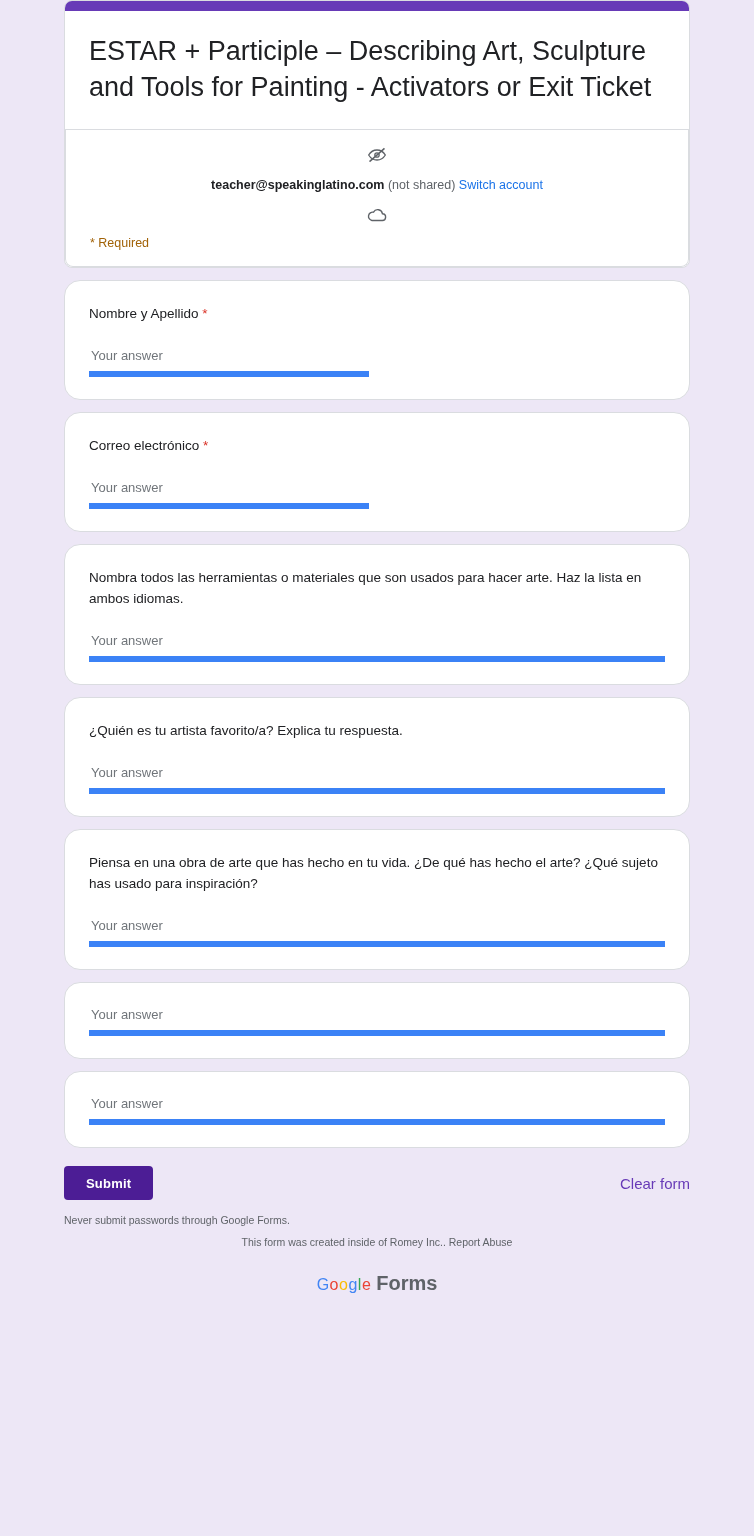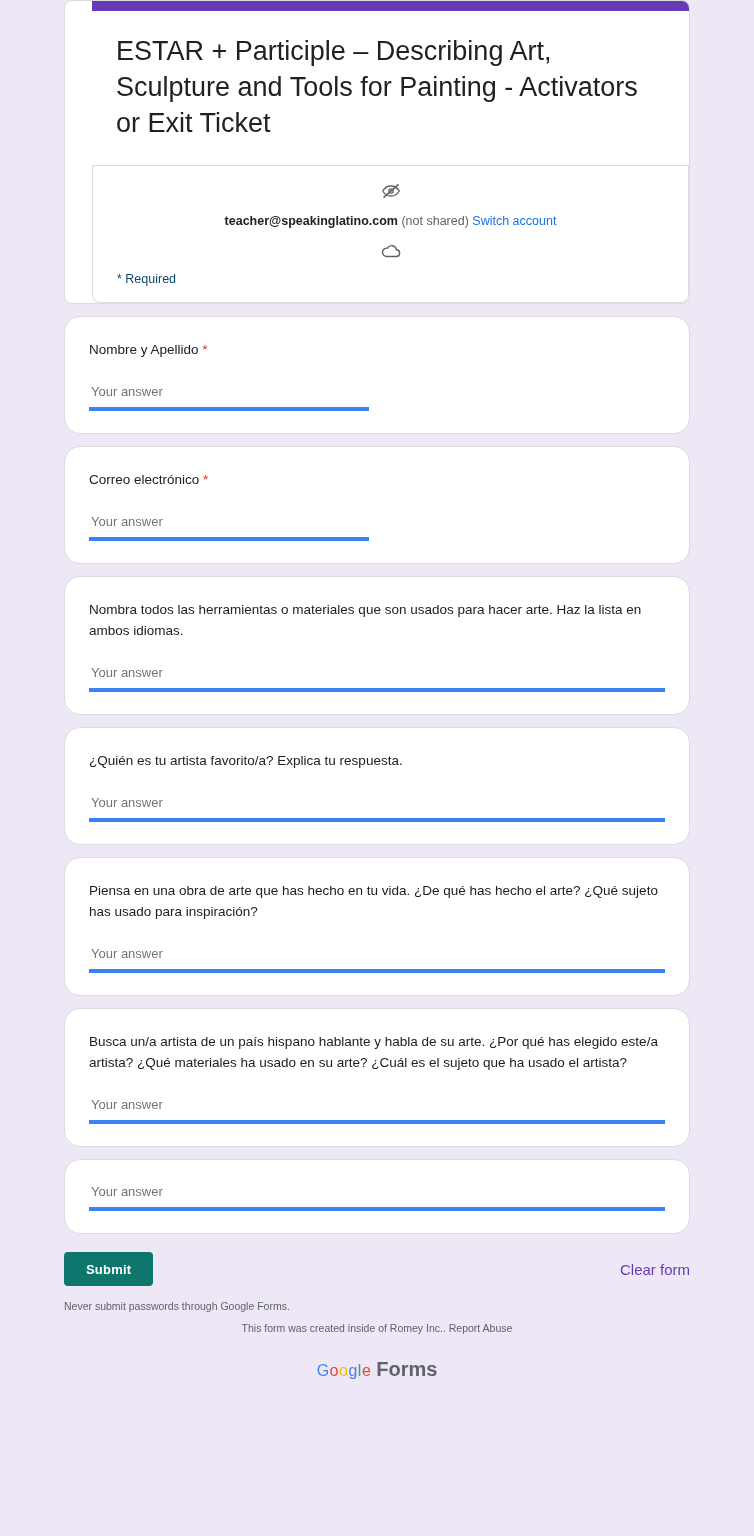--- a/index.html
+++ b/index.html
@@ -47,21 +47,20 @@
     border-top: none;
     border-radius: 0 0 8px 8px;
     padding: 14px 24px 16px 24px;
   }
   .header-wrap {
     border: 1px solid #dadce0;
     border-radius: 8px;
     overflow: hidden;
     background: #fff;
     margin-bottom: 12px;
-    padding-left: 27px;
   }
   .divider {
     height: 1px;
     background: #dadce0;
     width: 100%;
   }
   .account-row {
     display: flex;
     align-items: center;
     gap: 10px;
@@ -75,59 +74,59 @@
   }
   .account-email { font-weight: bold; color: #202124; }
   .account-note { color: #5f6368; }
   .switch-link { color: #1a73e8; text-decoration: none; cursor: pointer; }
   .eye-icon, .cloud-icon {
     width: 22px; height: 22px;
     display: inline-flex; align-items: center; justify-content: center;
     color: #5f6368;
   }
   .required-note {
-    color: #0c4a6e;
+    color: #a16207;
     font-size: 12.5px;
     margin-top: 10px;
   }
   
   .q-card {
     padding: 22px 24px 22px 24px;
   }
   .q-title {
     font-size: 13.5px;
     line-height: 21px;
     color: #202124;
     margin: 0 0 22px 0;
   }
   .q-req { color: #d93025; }
   .answer-input {
     width: 100%;
     border: none;
-    border-bottom: 4px solid #3b82f6;
+    border-bottom: 6px solid #3b82f6;
     padding: 0 0 8px 2px;
     font-size: 13px;
     color: #70757a;
     font-family: "Liberation Sans", sans-serif;
     background: transparent;
     outline: none;
   }
   .answer-input::placeholder { color: #70757a; }
   .answer-short { width: 280px; }
   .answer-long { width: 100%; }
   
   .footer-row {
     display: flex;
     align-items: center;
     justify-content: space-between;
     margin-top: 18px;
     margin-bottom: 14px;
   }
   .submit-btn {
-    background: #0f766e;
+    background: #4c1d95;
     color: #fff;
     border: none;
     border-radius: 4px;
     padding: 0 22px;
     height: 34px;
     font-size: 13px;
     font-weight: bold;
     letter-spacing: .2px;
     cursor: pointer;
     font-family: "Liberation Sans", sans-serif;
@@ -214,21 +213,20 @@
     <div class="q-title">¿Quién es tu artista favorito/a? Explica tu respuesta.</div>
     <input class="answer-input answer-long" placeholder="Your answer" style="">
   </div>
 
   <div class="card q-card">
     <div class="q-title">Piensa en una obra de arte que has hecho en tu vida. ¿De qué has hecho el arte? ¿Qué sujeto has usado para inspiración?</div>
     <input class="answer-input answer-long" placeholder="Your answer" style="">
   </div>
 
   <div class="card q-card">
-    <div class="q-title">Busca un/a artista de un país hispano hablante y habla de su arte. ¿Por qué has elegido este/a artista? ¿Qué materiales ha usado en su arte? ¿Cuál es el sujeto que ha usado el artista?</div>
     <input class="answer-input answer-long" placeholder="Your answer" style="">
   </div>
 
   <div class="card q-card">
     <input class="answer-input answer-long" placeholder="Your answer" style="">
   </div>
 
   <div class="footer-row">
     <button class="submit-btn">Submit</button>
     <a class="clear-link">Clear form</a>

